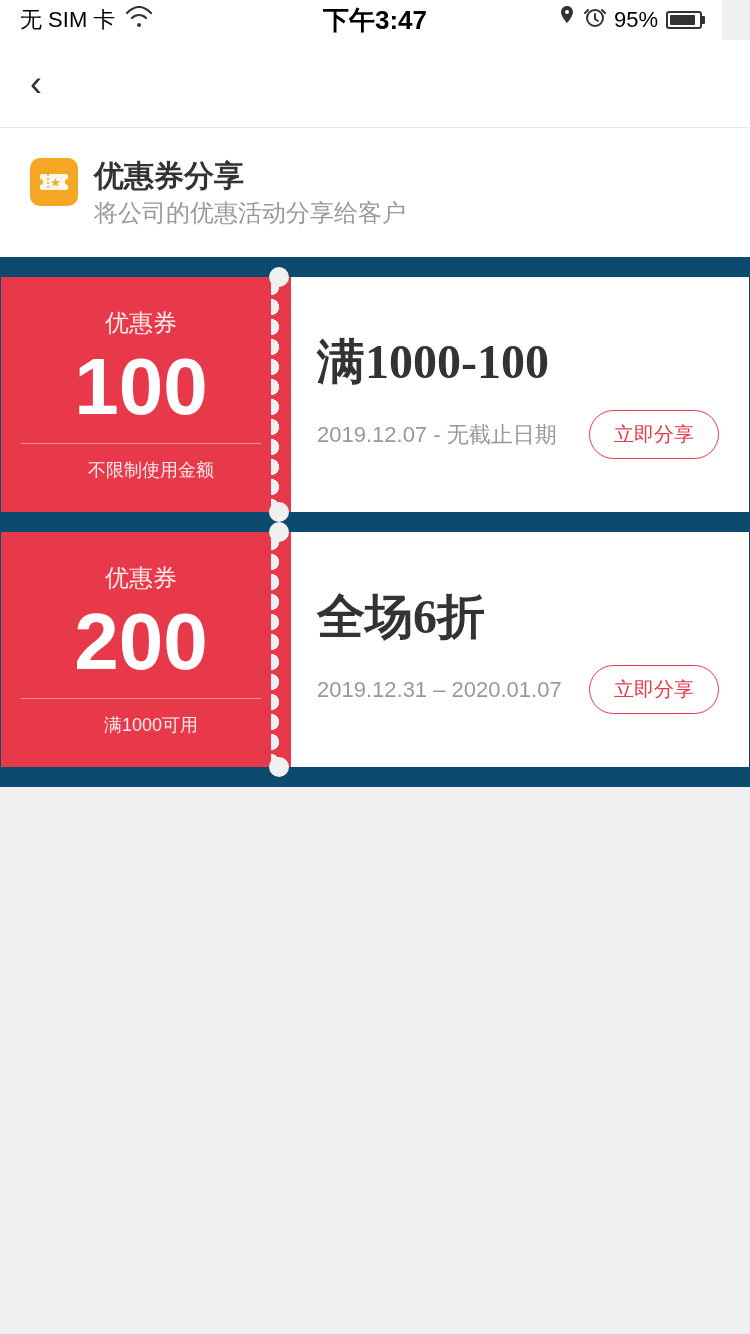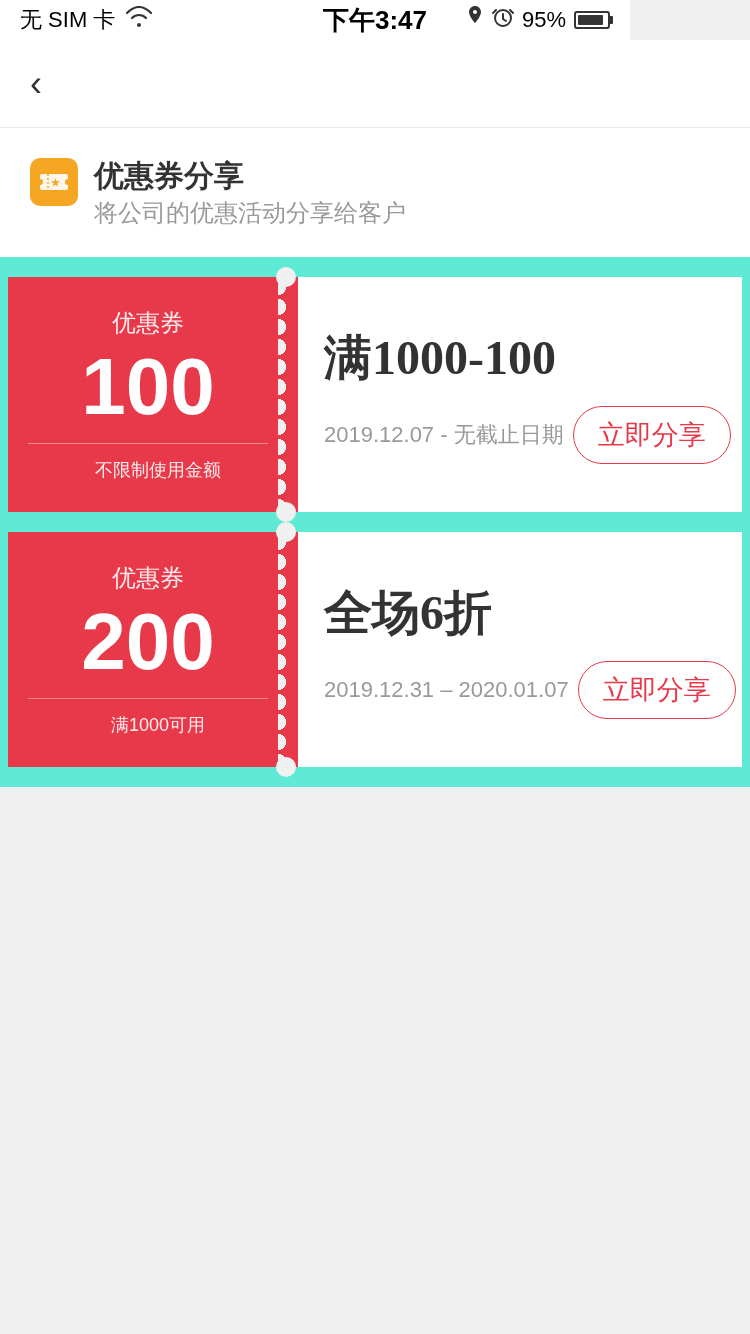--- a/index.html
+++ b/index.html
@@ -7,21 +7,21 @@
     body {
       width: 750px;
       min-height: 1334px;
       background: #f0f0f0;
       font-family: -apple-system, "PingFang SC", "Helvetica Neue", Arial, sans-serif;
       overflow-x: hidden;
     }
 
     
     .status-bar {
-      width: 630px;
+      width: 722px;
       height: 40px;
       background: #fff;
       display: flex;
       align-items: center;
       justify-content: space-between;
       padding: 0 20px;
       font-size: 24px;
     }
     .status-left {
       display: flex;
@@ -128,22 +128,22 @@
       font-weight: 600;
       color: #333;
     }
     .section-text p {
       font-size: 24px;
       color: #999;
     }
 
     
     .coupon-list {
-      background: #5eead4;
-      padding: 20px 8px;
+      background: #0c4a6e;
+      padding: 20px 1px;
     }
 
     .coupon-card {
       background: #fff;
       margin: 0 0 20px 0;
       display: flex;
       align-items: stretch;
       position: relative;
       overflow: visible;
     }
@@ -228,21 +228,21 @@
       font-size: 22px;
       color: #999;
       flex-shrink: 0;
     }
     .share-btn {
       border: 1.5px solid #e8394a;
       color: #e8394a;
       background: #fff;
       border-radius: 32px;
       padding: 10px 24px;
-      font-size: 27px;
+      font-size: 20px;
       cursor: pointer;
       white-space: nowrap;
       flex-shrink: 0;
     }
 
     
     .coupon-notch-top {
       position: absolute;
       left: 268px;
       top: -10px;

